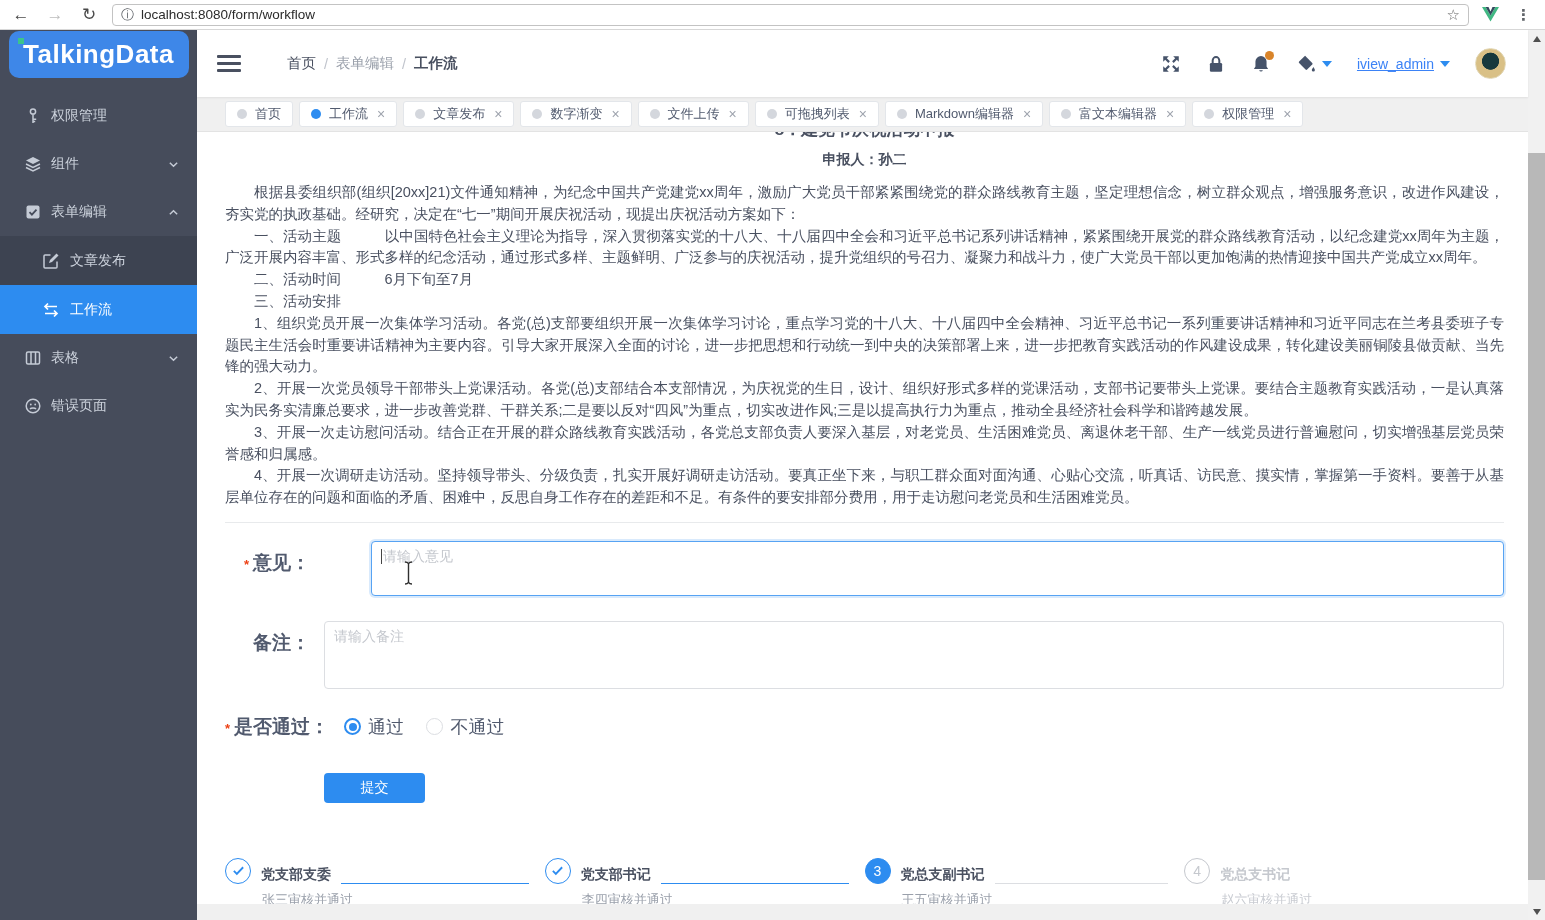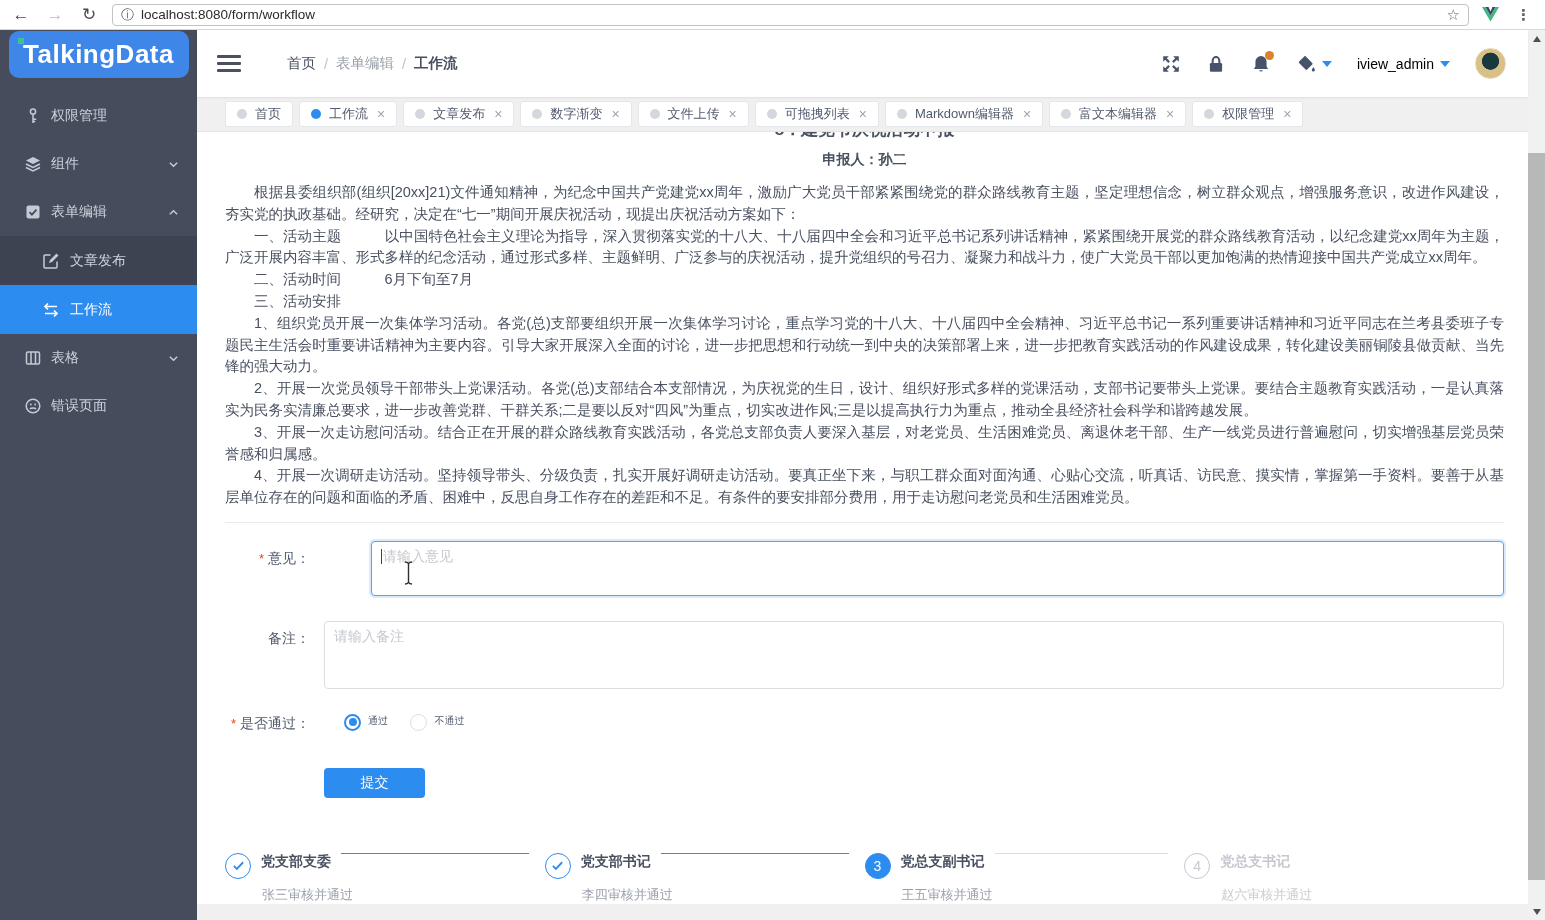--- a/index.html
+++ b/index.html
@@ -50,21 +50,21 @@
   .bc-sep { color:#c0c4cc; }
   .bc-mid { color:#9aa0ab; cursor:pointer; }
   .bc-cur { color:#495060; font-weight:bold; }
   .header-right { margin-left:auto; display:flex; align-items:center; gap:25px; }
   .h-icon { width:20px; height:20px; cursor:pointer; position:relative; }
   .badge-dot { position:absolute; right:-3px; top:-3px; width:9px; height:9px;
     border-radius:50%; background:#d9842a; }
   .theme-group,.user-group { display:flex; align-items:center; gap:6px; cursor:pointer; }
   .caret-down { width:0; height:0; border-left:5px solid transparent; border-right:5px solid transparent;
     border-top:6px solid #2d8cf0; }
-  .username { font-size:14px; color:#000000; }
+  .username { font-size:14px; color:#3b82f6;text-decoration:underline; }
   .avatar { width:31px; height:31px; border-radius:50%; cursor:pointer;
     background:radial-gradient(circle at 50% 42%, #17393d 0 37%, #d9c086 40% 100%);
     border:1px solid #e2d7b5; }
 
   
   .tabbar { height:35px; background:#f0f0f0; display:flex; align-items:center;
     padding-left:28px; border-bottom:1px solid #e3e3e3; position:relative; z-index:2; }
   .tab { height:26px; background:#fff; border:1px solid #e3e6ea; border-radius:3px;
     display:inline-flex; align-items:center; padding:0 11px; margin-right:6px;
     font-size:13px; color:#515a6e; cursor:pointer; white-space:nowrap; }
@@ -76,48 +76,48 @@
   .content { flex:1; background:#fff; padding:0 24px 0 28px; position:relative; overflow:hidden; }
   .doc-title-clip { height:10px; overflow:hidden; }
   .doc-title { text-align:center; font-size:17px; font-weight:bold; color:#495060; margin-top:-14px; }
   .applicant { text-align:center; font-size:14px; font-weight:bold; color:#495060; margin:9px 0 13px; }
   .doc p { font-size:14.5px; line-height:21.8px; color:#495060; text-align:justify; text-indent:2em; }
   .divider { border-top:1px solid #e8eaec; margin-top:13px; }
 
   .form { margin-top:18px; }
   .form-row { display:flex; margin-bottom:25px; }
   .form-label { width:99px; padding-right:14px; padding-top:9px; text-align:right;
-    font-size:14px; color:#515a6e; flex-shrink:0; white-space:nowrap; }
+    font-size:19px; color:#515a6e; flex-shrink:0; white-space:nowrap;font-weight:bold; }
   .req::before { content:"*"; color:#ed4014; margin-right:4px; font-size:13px; }
   .textarea { flex:1; border:1px solid #dcdee2; border-radius:4px; background:#fff;
     padding:6px 9px; font-size:14px; color:#c5c8ce; position:relative; cursor:text; }
   .textarea.focused { border-color:#57a3f3; box-shadow:0 0 0 2px rgba(45,140,240,.18); }
   .ta-opinion { height:55px;margin-left:47px; }
   .ta-remark { height:68px; }
   .caret-line { display:inline-block; width:1px; height:15px; background:#444;
     vertical-align:-3px; margin-right:1px; }
 
   .radio-row { margin-bottom:0; align-items:center;gap:20px; }
   .radio-row .form-label { padding-top:0; }
-  .radio { display:inline-flex; margin-right:18px; font-size:10px;
+  .radio { display:inline-flex; align-items:center; margin-right:18px; font-size:18px;
     color:#515a6e; cursor:pointer; }
   .radio-circle { width:17px; height:17px; border-radius:50%; border:1px solid #dcdee2;
     background:#fff; margin-right:7px; position:relative; flex-shrink:0; }
   .radio.checked .radio-circle { border:2px solid #2d8cf0; }
   .radio.checked .radio-circle::after { content:""; position:absolute; left:50%; top:50%;
     transform:translate(-50%,-50%); width:8px; height:8px; border-radius:50%; background:#2d8cf0; }
 
   .submit-row { margin:33px 0 0 99px; }
   .submit-btn { width:101px; height:30px; background:#2d8cf0; border:none; border-radius:4px;
     color:#fff; font-size:14px; cursor:pointer; }
 
   
   .steps { display:flex; margin-top:55px; }
   .step { flex:1; min-width:0; }
-  .step-head { display:flex; align-items:flex-start; }
+  .step-head { display:flex; align-items:flex-end; }
   .step-circle { width:26px; height:26px; border-radius:50%; border:1px solid #2d8cf0;
     color:#2d8cf0; display:flex; align-items:center; justify-content:center;
     font-size:14px; flex-shrink:0; }
   .step.active .step-circle { background:#2d8cf0; border-color:#2d8cf0; color:#fff; }
   .step.wait .step-circle { border-color:#c5c8ce; color:#c5c8ce; }
   .step-title { margin:0 10px; font-size:14px; font-weight:bold; color:#495060; white-space:nowrap; }
   .step.wait .step-title { color:#c5c8ce; }
   .step-line { flex:1; height:1px; background:#2d8cf0; margin-right:16px; }
   .step-line.gray { background:#dcdee2; }
   .step-desc { margin:7px 0 0 37px; font-size:13px; color:#9aa0ab; }

